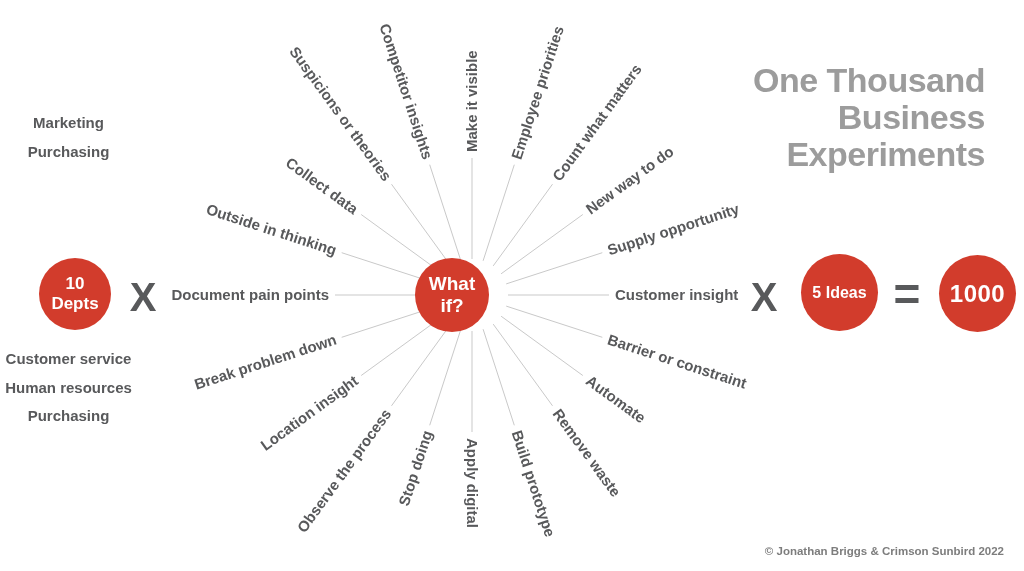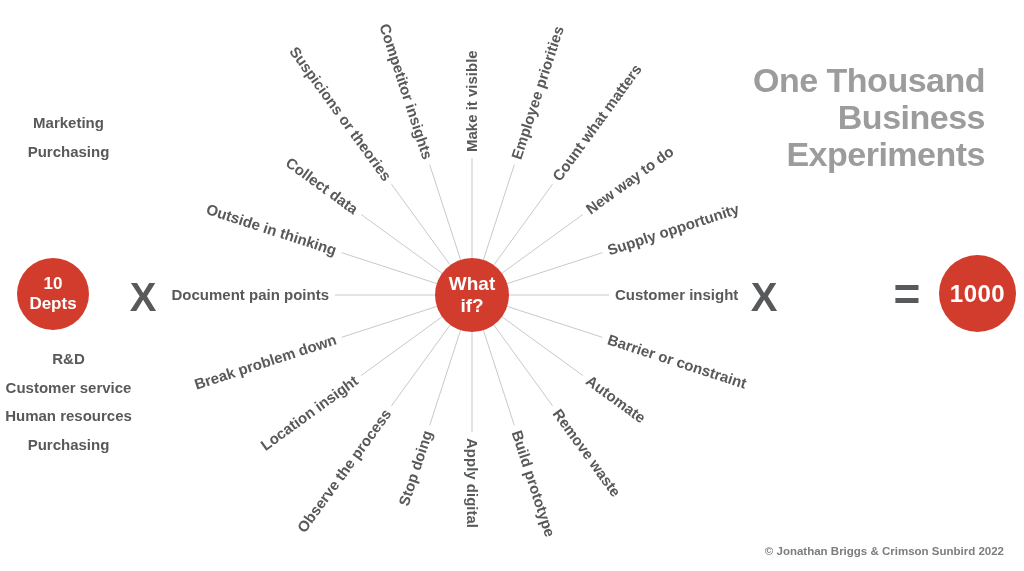--- a/index.html
+++ b/index.html
@@ -7,22 +7,22 @@
          font-family:"Liberation Sans",sans-serif;}
   
   .dept-list{position:absolute;left:0;width:137px;text-align:center;
              font-weight:bold;font-size:15px;line-height:28.6px;color:#58595b;}
   #dept-top{top:109px;}
   #dept-bottom{top:345px;}
   
   .circle{position:absolute;border-radius:50%;background:#d23c2c;color:#ffffff;
           display:flex;flex-direction:column;align-items:center;justify-content:center;
           font-weight:bold;text-align:center;}
-  #depts-circle{left:17px;top:258px;width:72px;height:72px;font-size:17px;line-height:20px;}
-  #whatif-circle{left:435px;top:258px;width:74px;height:74px;font-size:19px;line-height:22px;}
+  #depts-circle{left:39px;top:258px;width:72px;height:72px;font-size:17px;line-height:20px;}
+  #whatif-circle{left:415px;top:258px;width:74px;height:74px;font-size:19px;line-height:22px;}
   #ideas-circle{left:801px;top:254px;width:77px;height:77px;font-size:16px;}
   #result-circle{left:939px;top:255px;width:77px;height:77px;font-size:24px;letter-spacing:.5px;}
   
   .op{position:absolute;transform:translate(-50%,-50%);color:#58595b;font-weight:bold;}
   #op-x1{left:143px;top:297px;font-size:40px;}
   #op-x2{left:764px;top:297px;font-size:40px;}
   #op-eq{left:907px;top:294px;font-size:46px;}
   
   #slide-title{position:absolute;right:39px;top:62px;text-align:right;color:#9c9c9c;
                font-weight:bold;font-size:34px;line-height:37px;letter-spacing:-.5px;}
@@ -125,38 +125,40 @@
       <div class="spoke" style="transform: rotate(72deg);">
         <span class="t in">Competitor insights</span>
       </div>
     </div>
 
   <div class="dept-list" id="dept-top">
     <div>Marketing</div>
     <div>Purchasing</div>
   </div>
   <div class="dept-list" id="dept-bottom">
-    <div>R&amp;D</div>
     <div>Customer service</div>
     <div>Human resources</div>
     <div>Purchasing</div>
   </div>
 
   <div class="circle" id="depts-circle">
     <div>10</div>
     <div>Depts</div>
   </div>
   <div class="op" id="op-x1">X</div>
 
   <div class="circle" id="whatif-circle">
     <div>What</div>
     <div>if?</div>
   </div>
 
   <div class="op" id="op-x2">X</div>
+  <div class="circle" id="ideas-circle">
+    <div>5 Ideas</div>
+  </div>
   <div class="op" id="op-eq">=</div>
   <div class="circle" id="result-circle">
     <div>1000</div>
   </div>
 
   <div id="slide-title">
     <div>One Thousand</div>
     <div>Business</div>
     <div>Experiments</div>
   </div>

